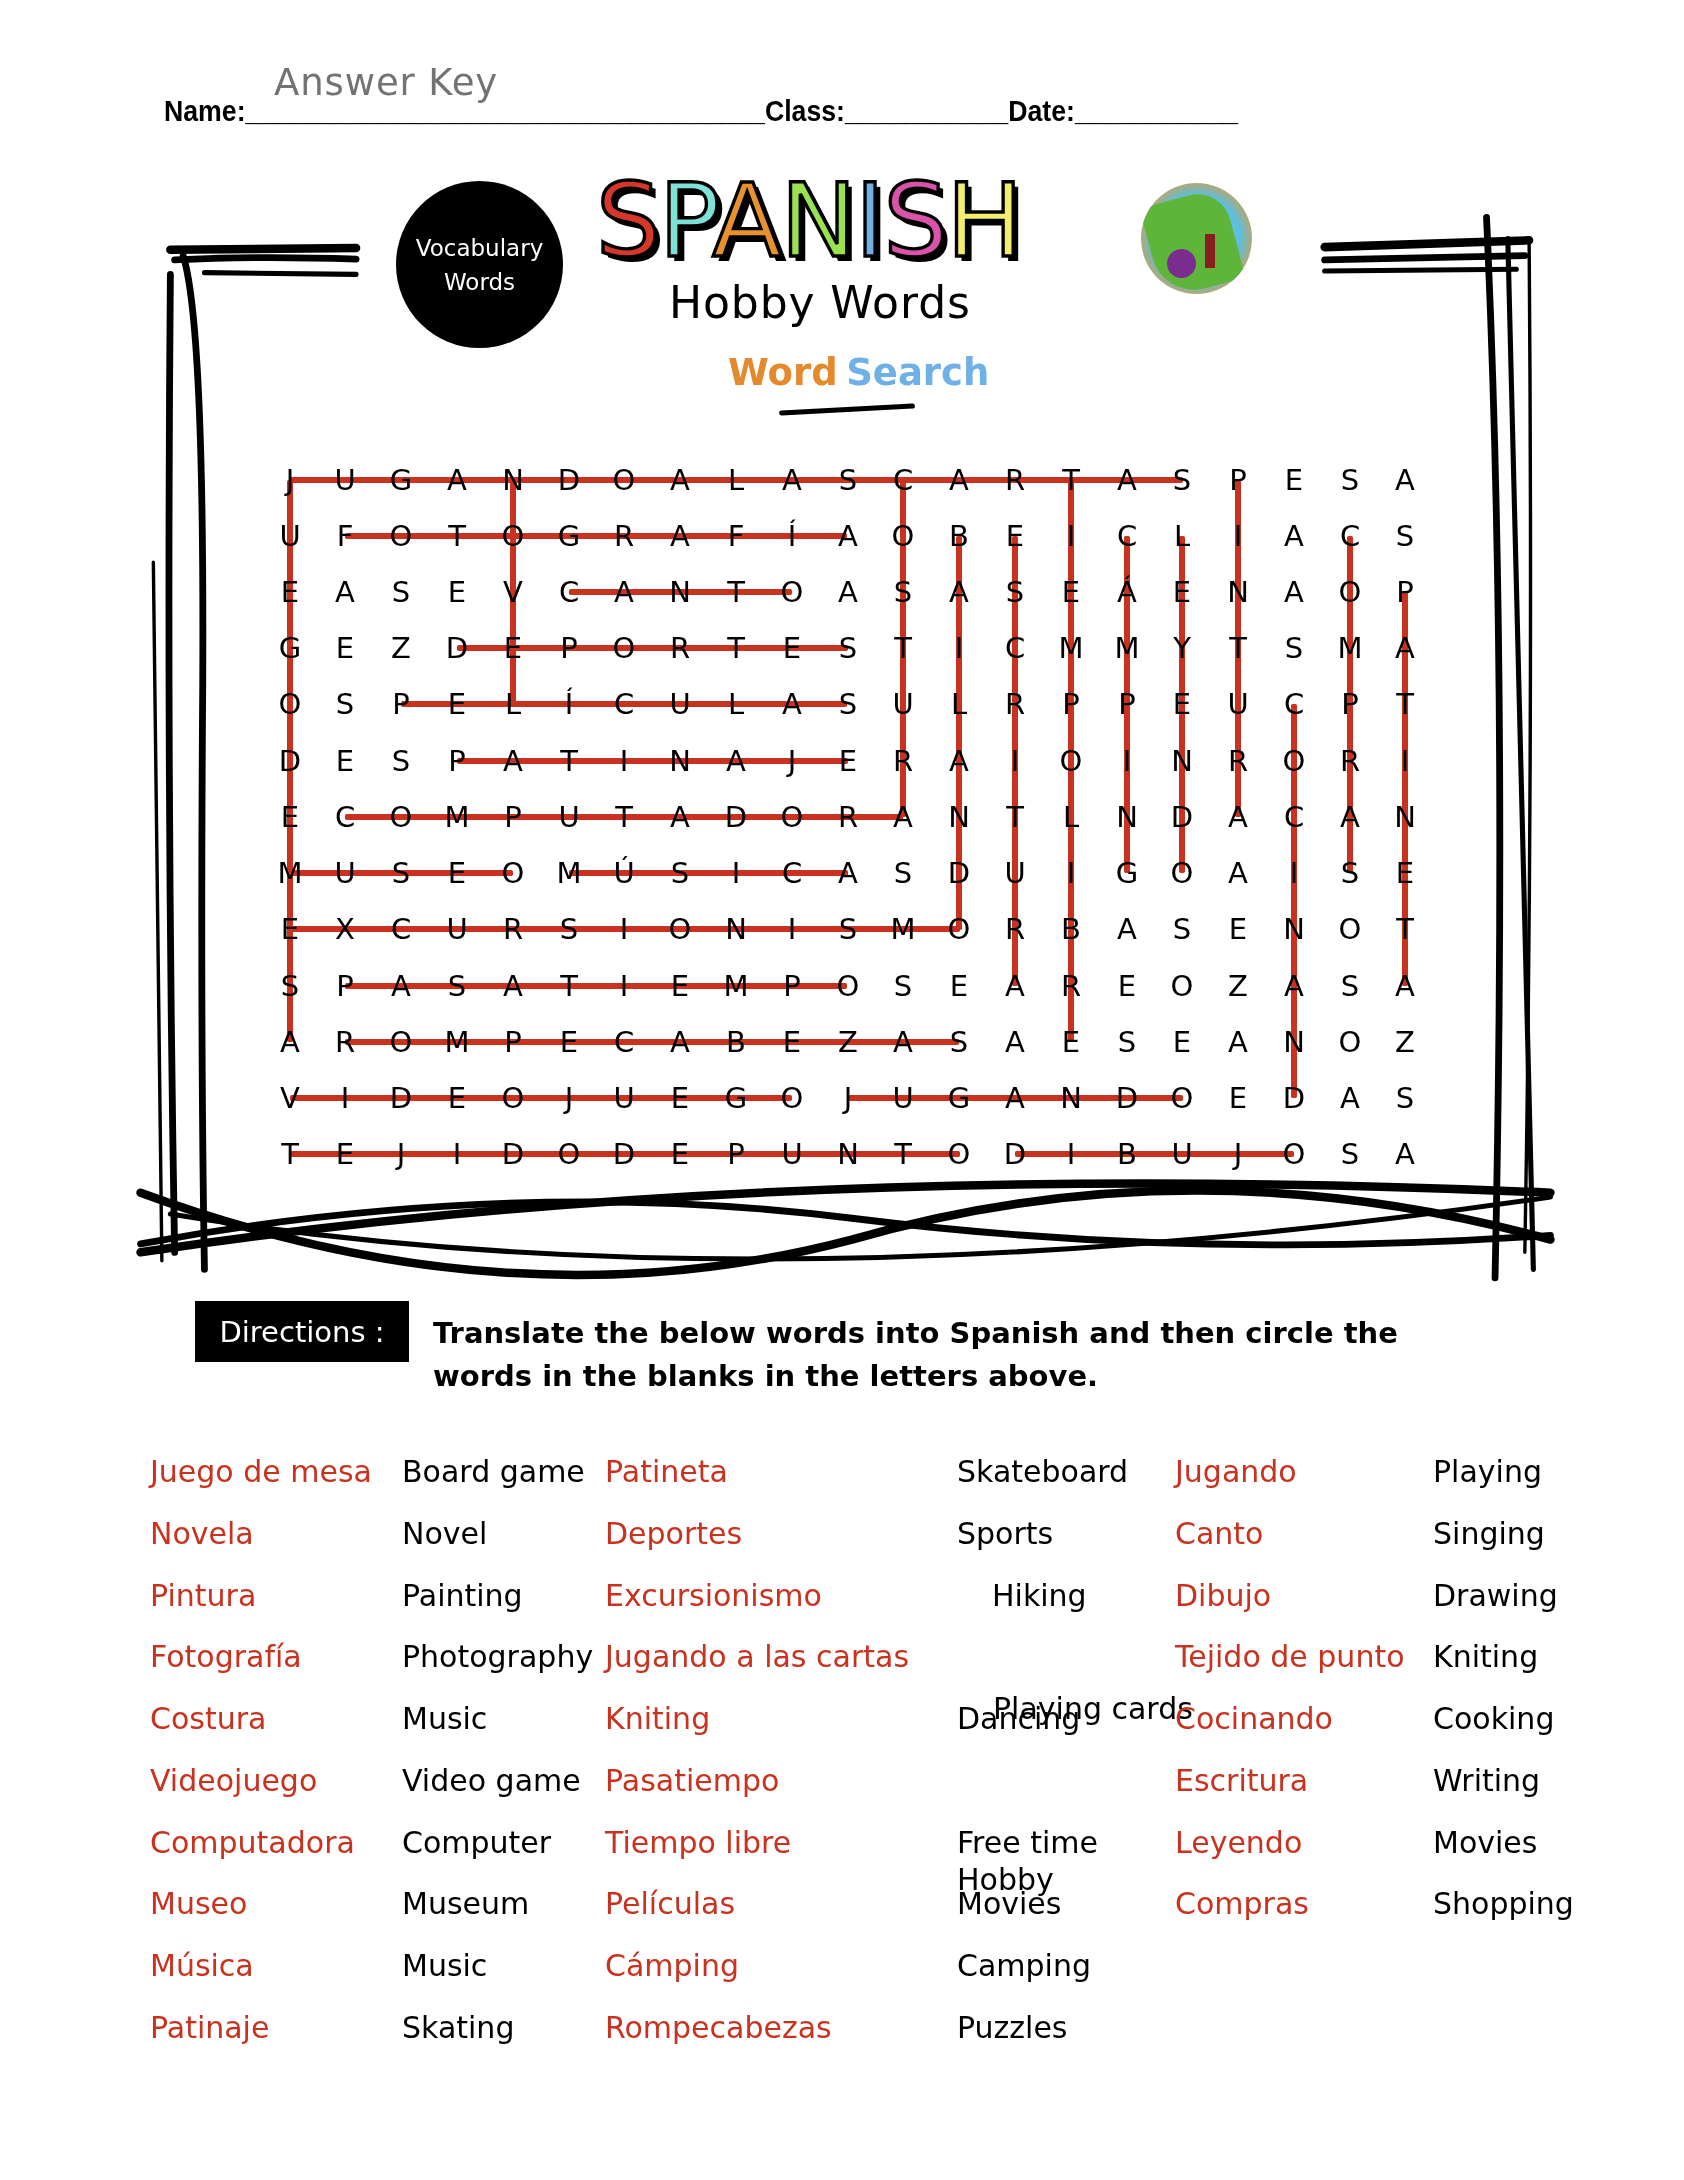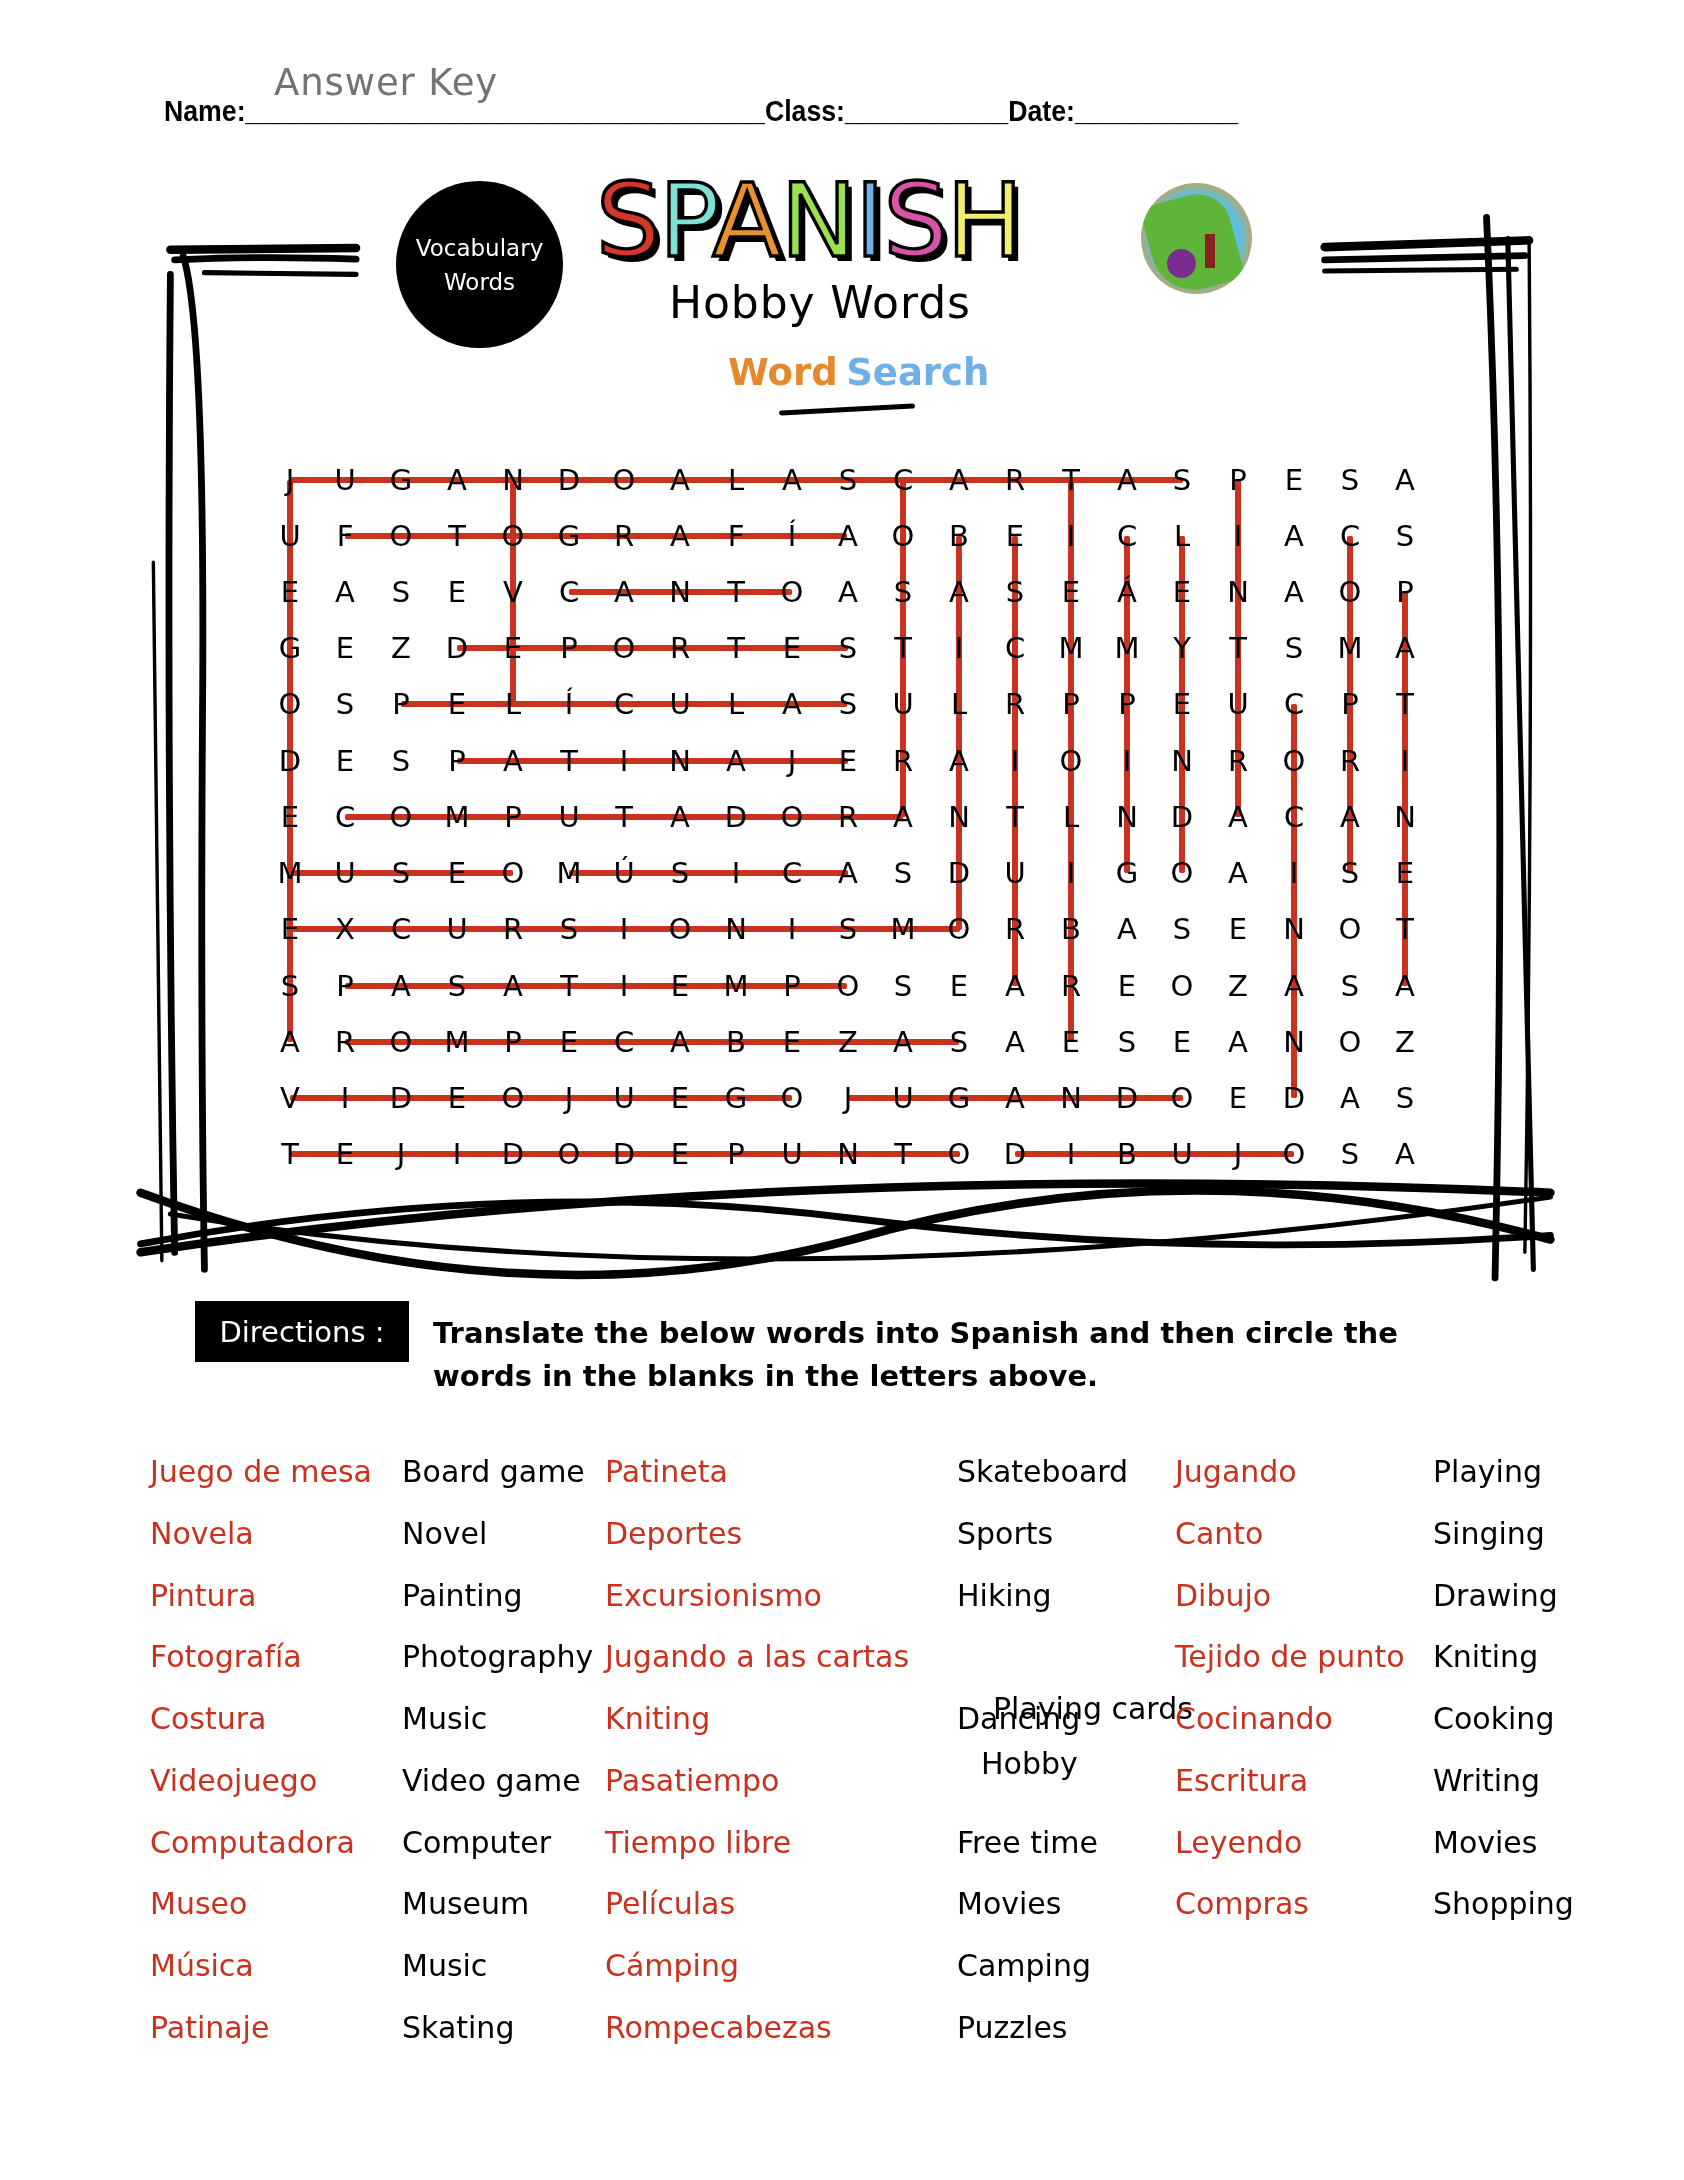--- a/index.html
+++ b/index.html
@@ -398,27 +398,27 @@
     <div class="wl en" style="left: 402px; top: 1886px;">Museum</div>
     <div class="wl es" style="left: 150px; top: 1948px;">Música</div>
     <div class="wl en" style="left: 402px; top: 1948px;">Music</div>
     <div class="wl es" style="left: 150px; top: 2010px;">Patinaje</div>
     <div class="wl en" style="left: 402px; top: 2010px;">Skating</div>
     <div class="wl es" style="left: 605px; top: 1454px; text-align: center;">Patineta</div>
     <div class="wl en" style="left: 957px; top: 1454px;">Skateboard</div>
     <div class="wl es" style="left: 605px; top: 1516px;">Deportes</div>
     <div class="wl en" style="left: 957px; top: 1516px;">Sports</div>
     <div class="wl es" style="left: 605px; top: 1578px;">Excursionismo</div>
-    <div class="wl en" style="left: 957px; top: 1578px;">Hiking</div>
+    <div class="wl en" style="left: 992px; top: 1578px;">Hiking</div>
     <div class="wl es" style="left: 605px; top: 1639px;">Jugando a las cartas</div>
     <div class="wl en" style="left: 957px; top: 1691px; margin-left: 36px;">Playing cards</div>
     <div class="wl es" style="left: 605px; top: 1701px;">Kniting</div>
     <div class="wl en" style="left: 957px; top: 1701px;">Dancing</div>
     <div class="wl es" style="left: 605px; top: 1763px;">Pasatiempo</div>
-    <div class="wl en" style="left: 957px; top: 1746px; margin-left: 24px;">Hobby</div>
+    <div class="wl en" style="left: 957px; top: 1862px;">Hobby</div>
     <div class="wl es" style="left: 605px; top: 1825px;">Tiempo libre</div>
     <div class="wl en" style="left: 957px; top: 1825px;">Free time</div>
     <div class="wl es" style="left: 605px; top: 1886px;">Películas</div>
     <div class="wl en" style="left: 957px; top: 1886px;">Movies</div>
     <div class="wl es" style="left: 605px; top: 1948px;">Cámping</div>
     <div class="wl en" style="left: 957px; top: 1948px;">Camping</div>
     <div class="wl es" style="left: 605px; top: 2010px;">Rompecabezas</div>
     <div class="wl en" style="left: 957px; top: 2010px;">Puzzles</div>
     <div class="wl es" style="left: 1175px; top: 1454px;">Jugando</div>
     <div class="wl en" style="left: 1433px; top: 1454px;">Playing</div>

